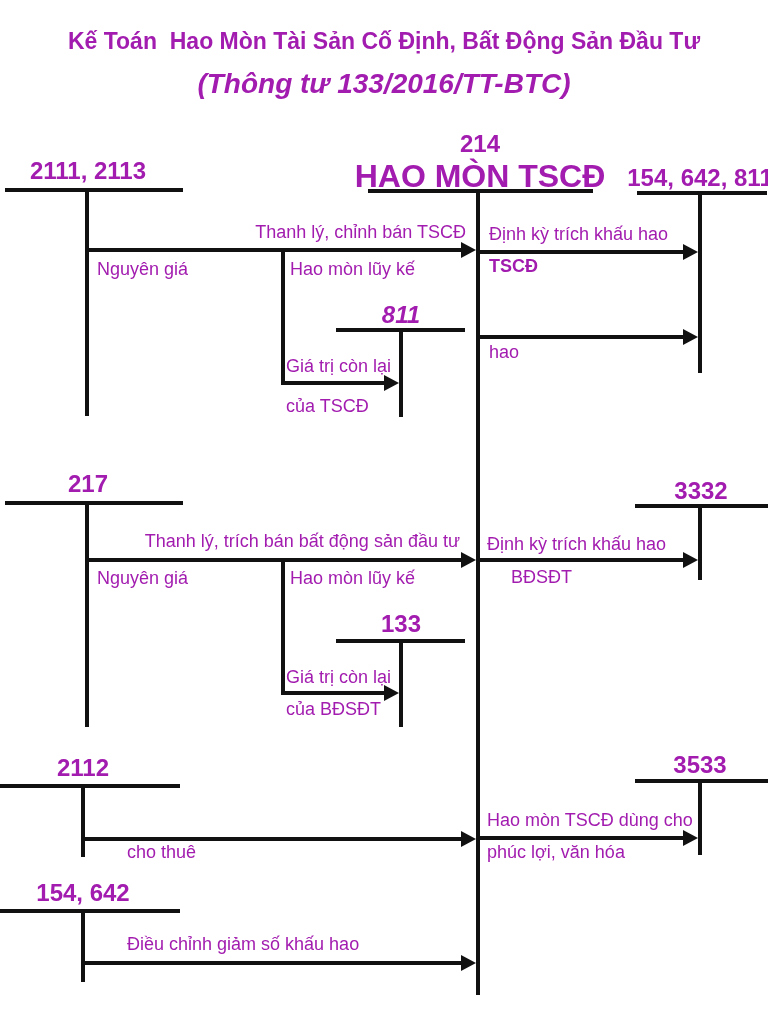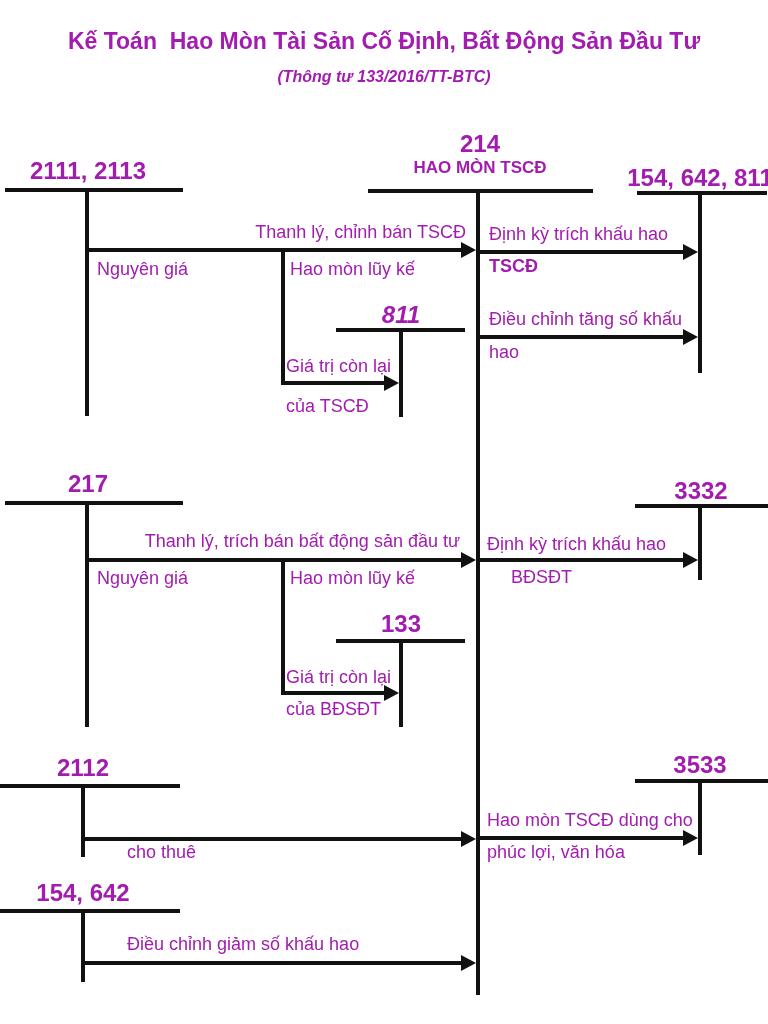--- a/index.html
+++ b/index.html
@@ -6,26 +6,26 @@
   .stage {
     position:relative; width:768px; height:1024px; background:#ffffff;
     font-family:"Liberation Sans","DejaVu Sans",sans-serif; color:#a21caf;
     overflow:hidden;
   }
   .title {
     position:absolute; left:0; width:768px; text-align:center;
     font-weight:700; white-space:pre-wrap;
   }
   .main-title { top:28px; font-size:23px; }
-  .sub-title  { top:68px; font-size:16px; font-style:italic; }
+  .sub-title  { top:68px; font-size:28px; font-style:italic; }
   .acct {
     position:absolute; transform:translateX(-50%); white-space:nowrap;
     font-size:24px; font-weight:700; line-height:1.1;
   }
-  .acct-name { font-size:17px; }
+  .acct-name { font-size:32px; }
   .lbl {
     position:absolute; font-size:18px; line-height:1.2; white-space:nowrap;
   }
   .lbl.r { text-align:right; }
   .hline { position:absolute; height:4px; background:#111111; }
   .vline { position:absolute; width:4px;  background:#111111; }
   .ahead {
     position:absolute; width:0; height:0;
     border-top:8px solid transparent; border-bottom:8px solid transparent;
     border-left:15px solid #111111;
@@ -57,21 +57,20 @@
   <div class="ahead" style="left:461px; top:242px;"></div>
   <div class="lbl" style="left:97px; top:259px;">Nguyên giá</div>
   <div class="vline" style="left:281px; top:248px; height:137px;"></div>
   <div class="lbl" style="left:290px; top:259px;">Hao mòn lũy kế</div>
 
   <div class="lbl" style="left:489px; top:224px;">Định kỳ trích khấu hao</div>
   <div class="lbl" style="left:489px; top:256px;font-weight:bold;">TSCĐ</div>
   <div class="hline" style="left:480px; top:250px; width:203px;"></div>
   <div class="ahead" style="left:683px; top:244px;"></div>
 
-  <div class="lbl" style="left:489px; top:309px;">Điều chỉnh tăng số khấu</div>
   <div class="lbl" style="left:489px; top:342px;">hao</div>
   <div class="hline" style="left:480px; top:335px; width:203px;"></div>
   <div class="ahead" style="left:683px; top:329px;"></div>
 
   <div class="acct" style="left:401px; top:302px;font-style:italic;">811</div>
   <div class="hline" style="left:336px; top:328px; width:129px;"></div>
   <div class="vline" style="left:399px; top:328px; height:89px;"></div>
   <div class="lbl" style="left:286px; top:356px;">Giá trị còn lại</div>
   <div class="lbl" style="left:286px; top:396px;">của TSCĐ</div>
   <div class="hline" style="left:281px; top:381px; width:105px;"></div>

